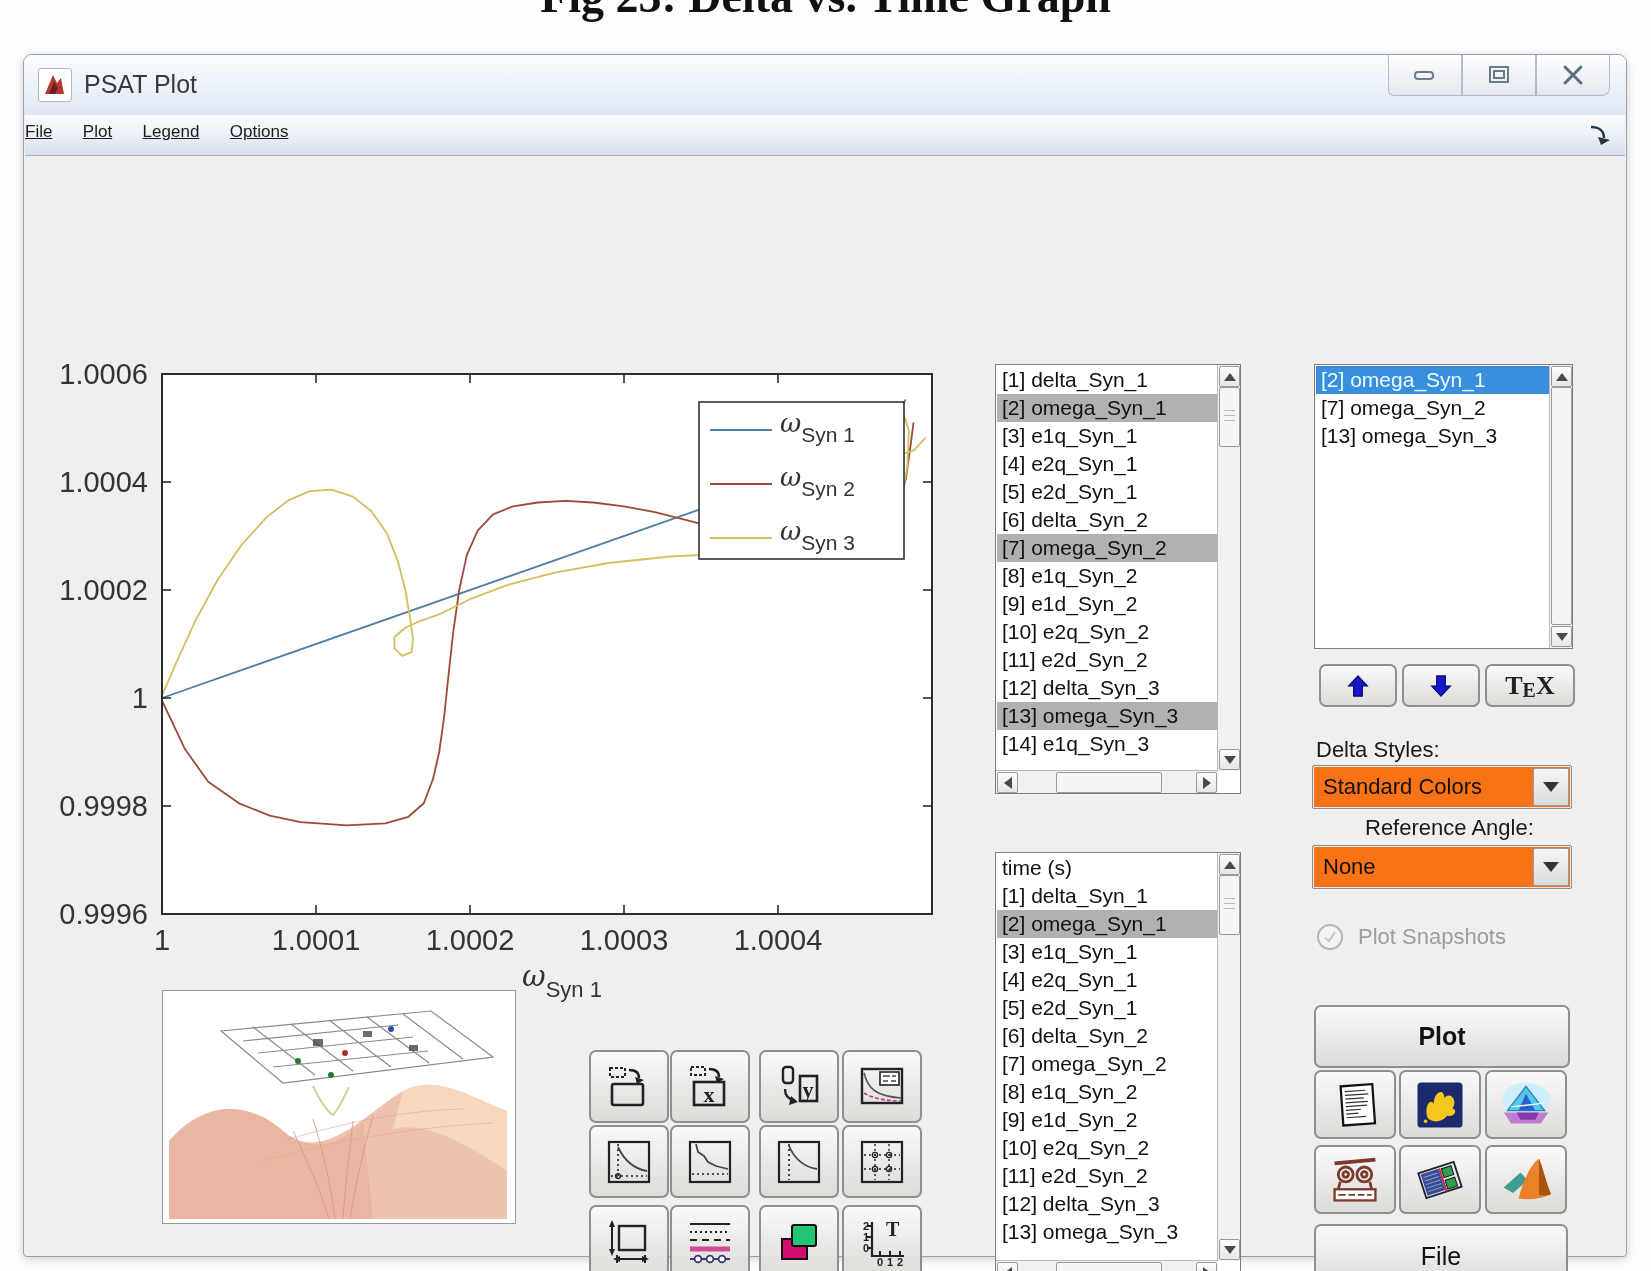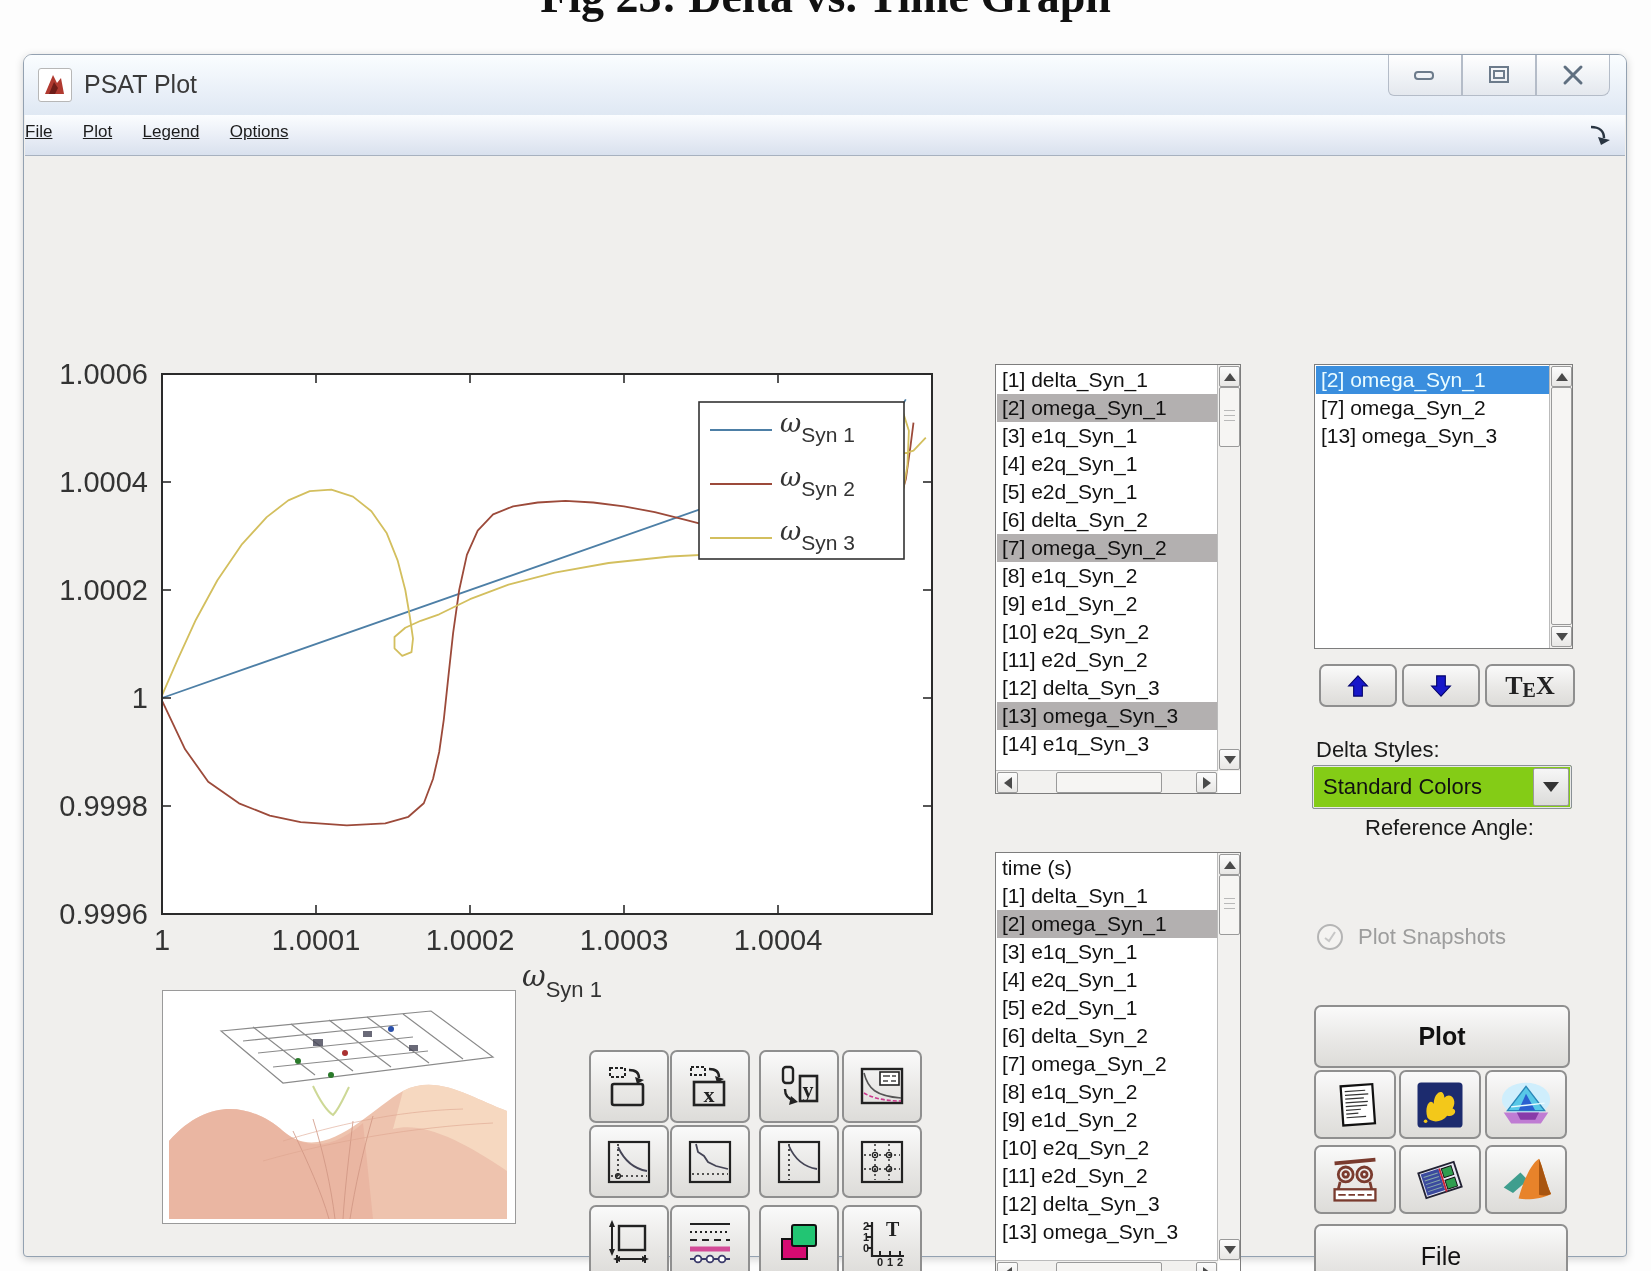--- a/index.html
+++ b/index.html
@@ -48,21 +48,21 @@
   .tri-up{border-left:6px solid transparent;border-right:6px solid transparent;border-bottom:8px solid #4a4a4a;}
   .tri-dn{border-left:6px solid transparent;border-right:6px solid transparent;border-top:8px solid #4a4a4a;}
   .tri-lf{border-top:6px solid transparent;border-bottom:6px solid transparent;border-right:8px solid #4a4a4a;}
   .tri-rt{border-top:6px solid transparent;border-bottom:6px solid transparent;border-left:8px solid #4a4a4a;}
   
   .btn{position:absolute;background:linear-gradient(#fafafa,#e9e8e6 55%,#dddcd9);
        border:2px solid #8f8f8f;border-radius:7px;display:flex;align-items:center;justify-content:center;}
   .btn-label{font-size:25px;color:#111;}
   
   .side-label{position:absolute;font-size:22px;color:#1a1a1a;}
-  .dropdown{position:absolute;height:42px;background:#84cc16;border:1px solid #8a9096;border-radius:2px;
+  .dropdown{position:absolute;height:42px;background:#f97316;border:1px solid #8a9096;border-radius:2px;
             box-shadow:inset 0 0 0 1px #e8e8e8;}
   .dd-value{position:absolute;left:10px;top:8px;font-size:22px;color:#111;white-space:nowrap;}
   .dd-btn{position:absolute;right:2px;top:2px;bottom:2px;width:34px;background:linear-gradient(#f6f6f6,#dcdcda);
           border:1px solid #9a9a9a;border-radius:2px;display:flex;align-items:center;justify-content:center;}
   .dd-tri{width:0;height:0;border-left:8px solid transparent;border-right:8px solid transparent;border-top:10px solid #333;}
   #radio-circle{position:absolute;width:22px;height:22px;border:2px solid #b5b5b5;border-radius:50%;background:#f4f3f1;}
   #radio-label{position:absolute;font-size:22px;color:#9d9d9d;}
   #tex-button .t1{font-family:"Liberation Serif",serif;font-weight:bold;font-size:26px;}
   #tex-button .t2{font-family:"Liberation Serif",serif;font-weight:bold;font-size:20px;position:relative;top:5px;}
   #tex-button .t3{font-family:"Liberation Serif",serif;font-weight:bold;font-size:26px;}
@@ -428,20 +428,26 @@
     </div>
 
     <div class="side-label" style="left:1291px;top:581px">Delta Styles:</div>
     <div class="dropdown" style="left:1287px;top:609px;width:258px">
       <span class="dd-value">Standard Colors</span>
       <span class="dd-btn">
           <span class="dd-tri"></span>
         </span>
     </div>
     <div class="side-label" style="left:1340px;top:659px">Reference Angle:</div>
+    <div class="dropdown" style="left:1287px;top:689px;width:258px">
+      <span class="dd-value">None</span>
+      <span class="dd-btn">
+          <span class="dd-tri"></span>
+        </span>
+    </div>
     <div id="radio-circle" style="left:1292px;top:768px">
       <svg width="22" height="22" viewBox="0 0 22 22">
         <path d="M6,12 L10,15 L16,6" stroke="#c7c7c7" stroke-width="2" fill="none"></path>
       </svg>
     </div>
     <div id="radio-label" style="left:1333px;top:768px">Plot Snapshots</div>
 
     <div class="btn" style="left:1289px;top:849px;width:252px;height:59px">
       <span class="btn-label" style="font-weight:bold">Plot</span>
     </div>

